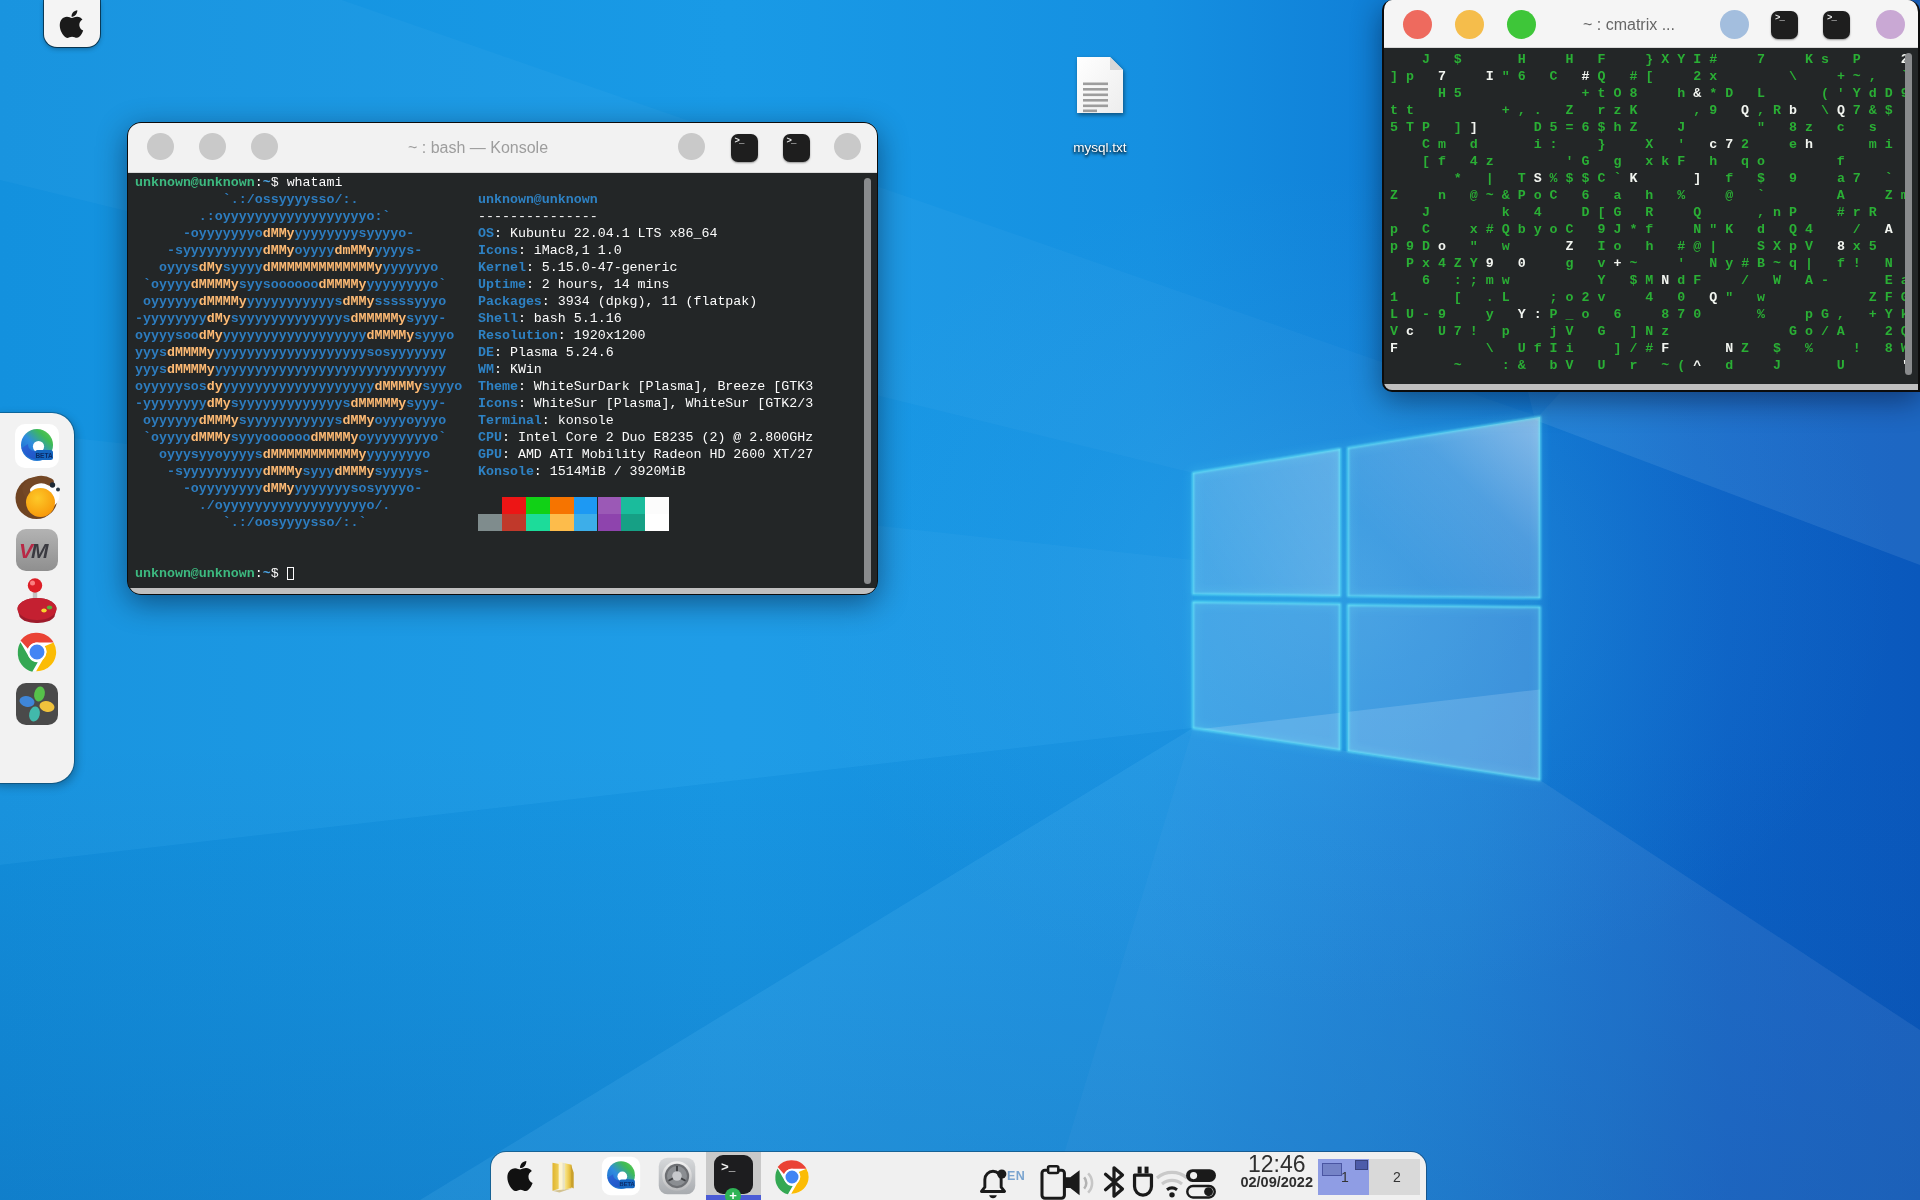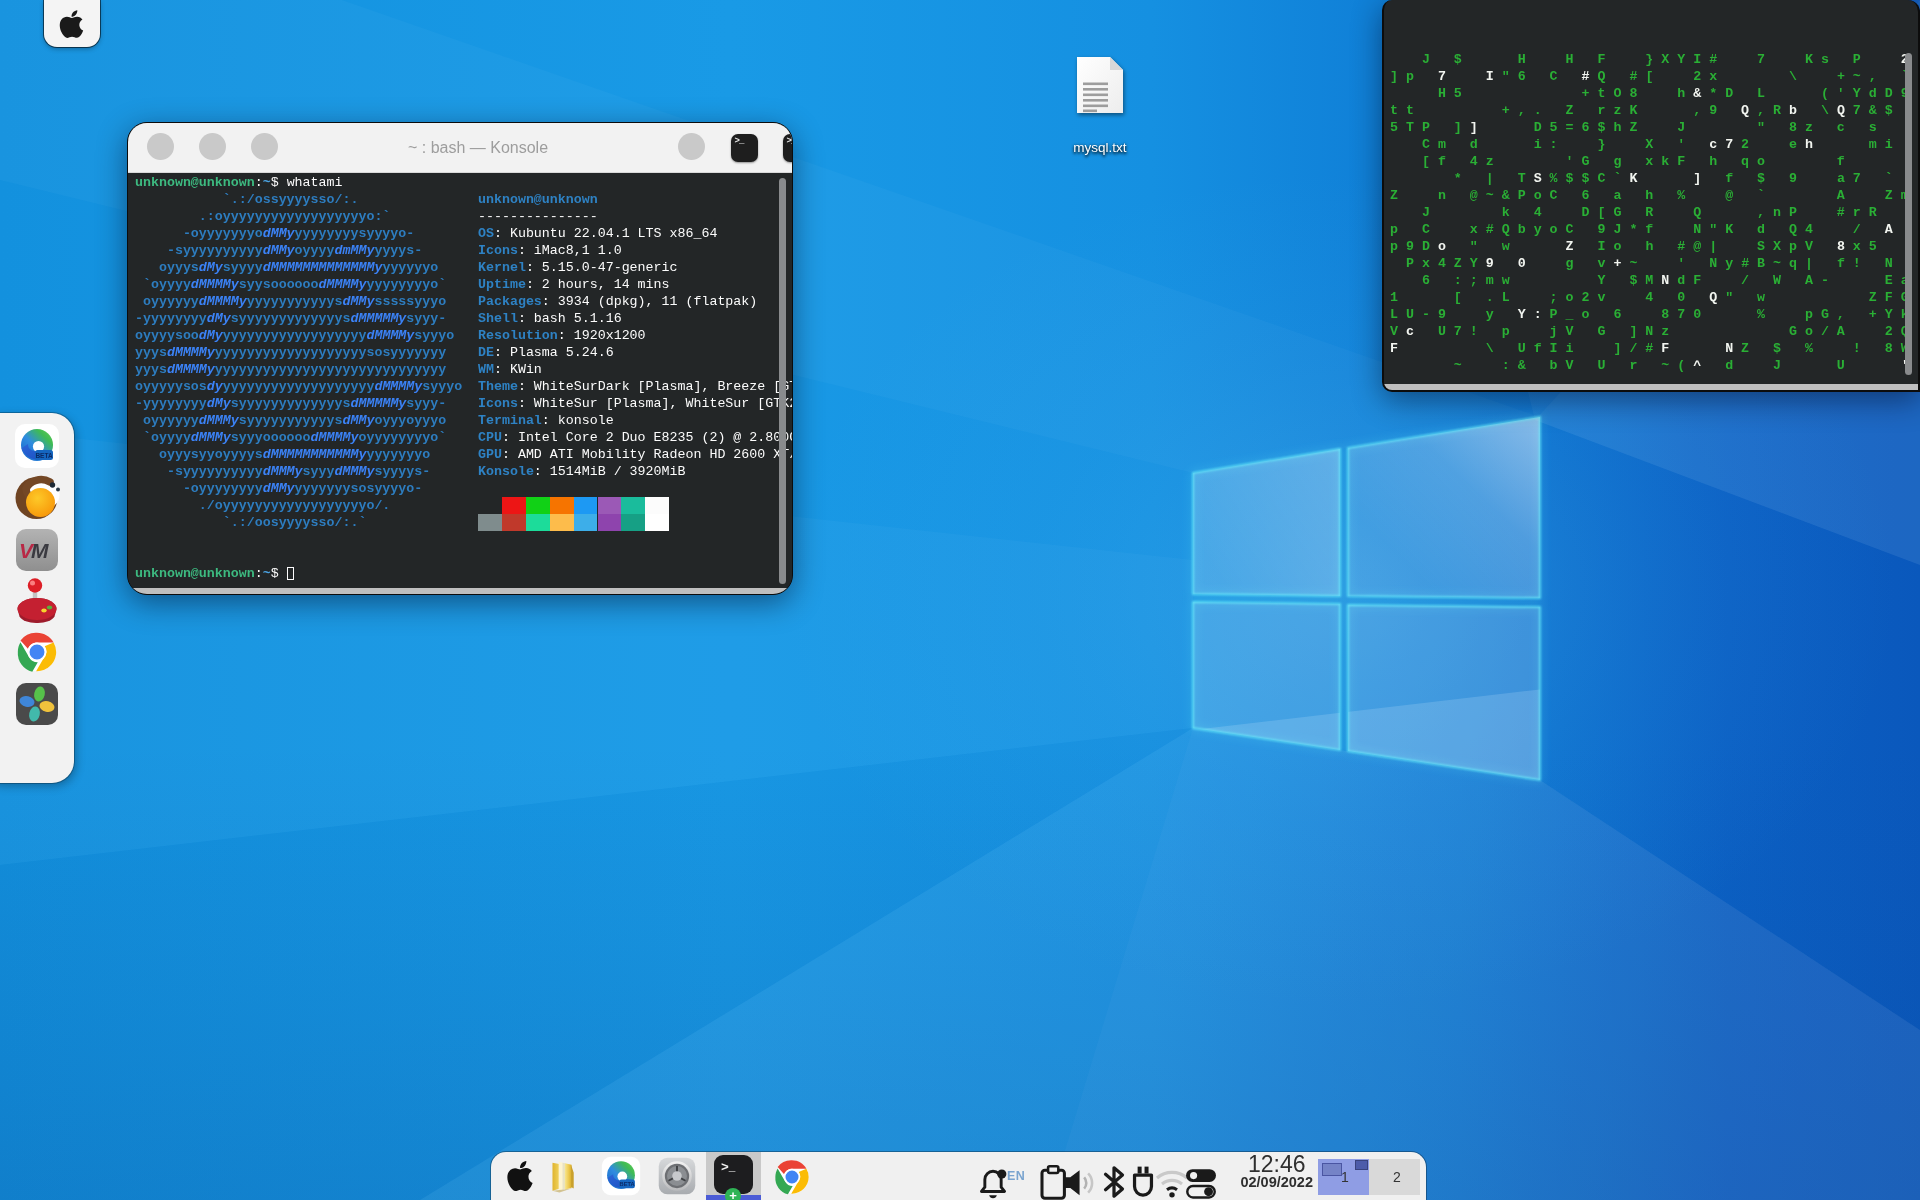--- a/index.html
+++ b/index.html
@@ -1,38 +1,38 @@
 <!DOCTYPE html>
 <html><head>
 <meta charset="utf-8">
 <style>
 * { margin:0; padding:0; box-sizing:border-box; }
 html,body { width:1920px; height:1200px; overflow:hidden; }
 body { font-family:"Liberation Sans", sans-serif; position:relative; background:#1493e2; }
 
 #wall { position:absolute; left:0; top:0; width:1920px; height:1200px; }
 
-#kwin { position:absolute; left:127px; top:122px; width:666px; height:473px;
-  border:1px solid #0c0c0c; border-radius:20px; background:#232627;
+#kwin { position:absolute; left:127px; top:122px; width:751px; height:473px;
+  border:1px solid #0c0c0c; border-radius:14px; background:#232627;
   box-shadow:0 8px 30px rgba(0,0,20,.45); overflow:hidden; }
 .tbar { position:absolute; left:0; top:0; right:0; height:50px; background:#f2f2f2;
   border-bottom:1px solid #d9d9d9; }
 .circ { position:absolute; border-radius:50%; }
 .tbtitle { position:absolute; top:0; height:50px; line-height:50px; font-size:16px; color:#9d9d9d; }
 .titlicon { position:absolute; filter:grayscale(1); width:27px; height:28px; top:11px; background:#1c1e20; border-radius:7px; box-shadow:0 1px 2px rgba(0,0,0,.4); }
 .titlicon:after { content:">_"; position:absolute; left:4px; top:2px; color:#e8e8e8; font-size:9px; font-weight:bold; font-family:"Liberation Mono",monospace; letter-spacing:-1px;}
 #kterm { position:absolute; left:0; top:51px; right:0; bottom:6px; background:#232627; }
 #kbot { position:absolute; left:0; bottom:0; right:0; height:6px; background:#bfbfbf; }
 pre.term { font-family:"Liberation Mono",monospace; font-size:13.3px; line-height:17px; position:absolute; }
 .tg { color:#3dba80; font-weight:bold; }
 .tw { color:#fcfcfc; }
 .tb { color:#4aa1e0; font-weight:bold; }
 .tl { color:#2e82c4; font-weight:bold; }
 .tB { color:#2d7dc0; }
-pre.term b { color:#3b82f6; font-weight:bold;font-style:italic; }
+pre.term b { color:#fdba74; font-weight:bold; }
 .pal { position:absolute; width:23.9px; height:17px; }
 
 #mwin { position:absolute; left:1382px; top:0px; width:538px; height:392px;
   border:2px solid #0c0c0c; border-top:none; border-radius:0 0 0 10px; border-top-left-radius:10px; border-top-right-radius:12px;
   background:#232627; box-shadow:0 8px 30px rgba(0,0,20,.45); overflow:hidden; }
 #mwin .tbar { height:48px; border-bottom:1px solid #d9d9d9; background:#f5f5f5; }
 #mterm { position:absolute; left:0; top:49px; right:0; bottom:6px; background:#232627; }
 #mbot { position:absolute; left:0; bottom:0; right:0; height:6px; background:#bfbfbf; }
 pre.mtx { font-family:"Liberation Mono",monospace; font-size:13.3px; line-height:17px; color:#2aaf35; font-weight:bold; position:absolute; }
 pre.mtx b { color:#f2f5f0; font-weight:bold; }
@@ -330,20 +330,30 @@
   <div class="pal" style="left:469.5px; top:390.5px; background:#8e44ad;"></div>
   <div class="pal" style="left:493.4px; top:390.5px; background:#16a085;"></div>
   <div class="pal" style="left:517.3px; top:390.5px; background:#ffffff;"></div>
   <pre class="term" style="left:7px; top:441.5px;"><span class="tg">unknown@unknown</span><span class="tw">:</span><span class="tb">~</span><span class="tw">$</span> </pre>
   <div style="position:absolute; left:158.5px; top:443.5px; width:7.5px; height:13px; border:1.5px solid #fcfcfc;"></div>
   <div class="sbar" style="right:6px; top:55px; height:406px;"></div>
   <div id="kbot"></div>
 </div>
 
 <div id="mwin">
+  <div class="tbar">
+    <div class="circ" style="left:19px; top:10px; width:29px; height:29px; background:#ee6a5e;"></div>
+    <div class="circ" style="left:71px; top:10px; width:29px; height:29px; background:#f5bd4b;"></div>
+    <div class="circ" style="left:123px; top:10px; width:29px; height:29px; background:#3ec639;"></div>
+    <div class="tbtitle" style="left:120px; width:250px; text-align:center; color:#666;">~ : cmatrix ...</div>
+    <div class="circ" style="left:336px; top:10px; width:29px; height:29px; background:#a3bede;"></div>
+    <div class="titlicon" style="left:387px;"></div>
+    <div class="titlicon" style="left:439px;"></div>
+    <div class="circ" style="left:492px; top:10px; width:29px; height:29px; background:#c9a8d4;"></div>
+  </div>
   <div id="mterm"></div>
   <pre class="mtx" style="left:6px; top:50.5px;">    J   $       H     H   F     } X Y I #     7     K s   P     <b>2</b>
 ] p   <b>7</b>     <b>I</b> " 6   C   <b>#</b> Q   # [     2 x         \     + ~ ,   `
       H 5               + t O 8     h <b>&amp;</b> * D   L       ( ' Y d D 9
 t t           + , .   Z   r z K       , 9   <b>Q</b> , R <b>b</b>   \ <b>Q</b> 7 &amp; $
 5 T P   ] <b>]</b>       D 5 = 6 $ h Z     J         "   8 z   c   s
     C m   d       i :     }     X   '   <b>c</b> <b>7</b> 2     e <b>h</b>       m i
     [ f   4 z         ' G   g   x k F   h   q o         f
         *   |   T <b>S</b> % $ $ C ` <b>K</b>       <b>]</b>   f   $   9     a 7   `
 Z     n   @ ~ &amp; P o C   6   a   h   %     @   `         A     Z m

